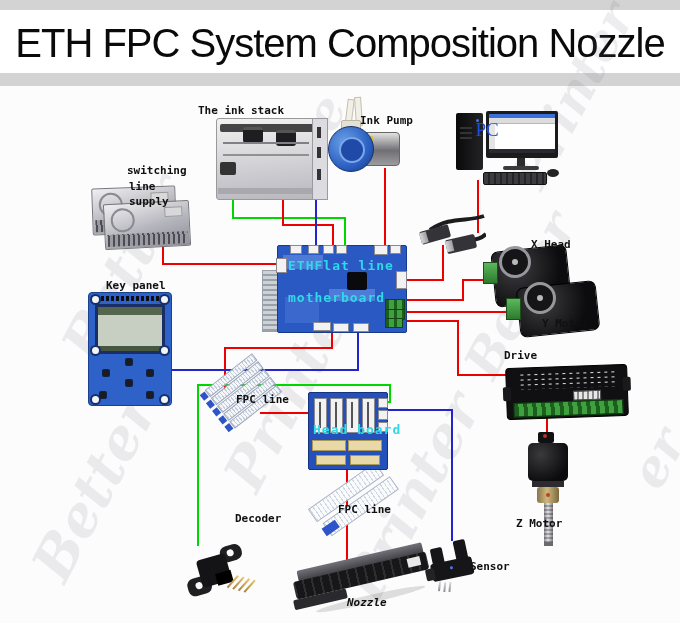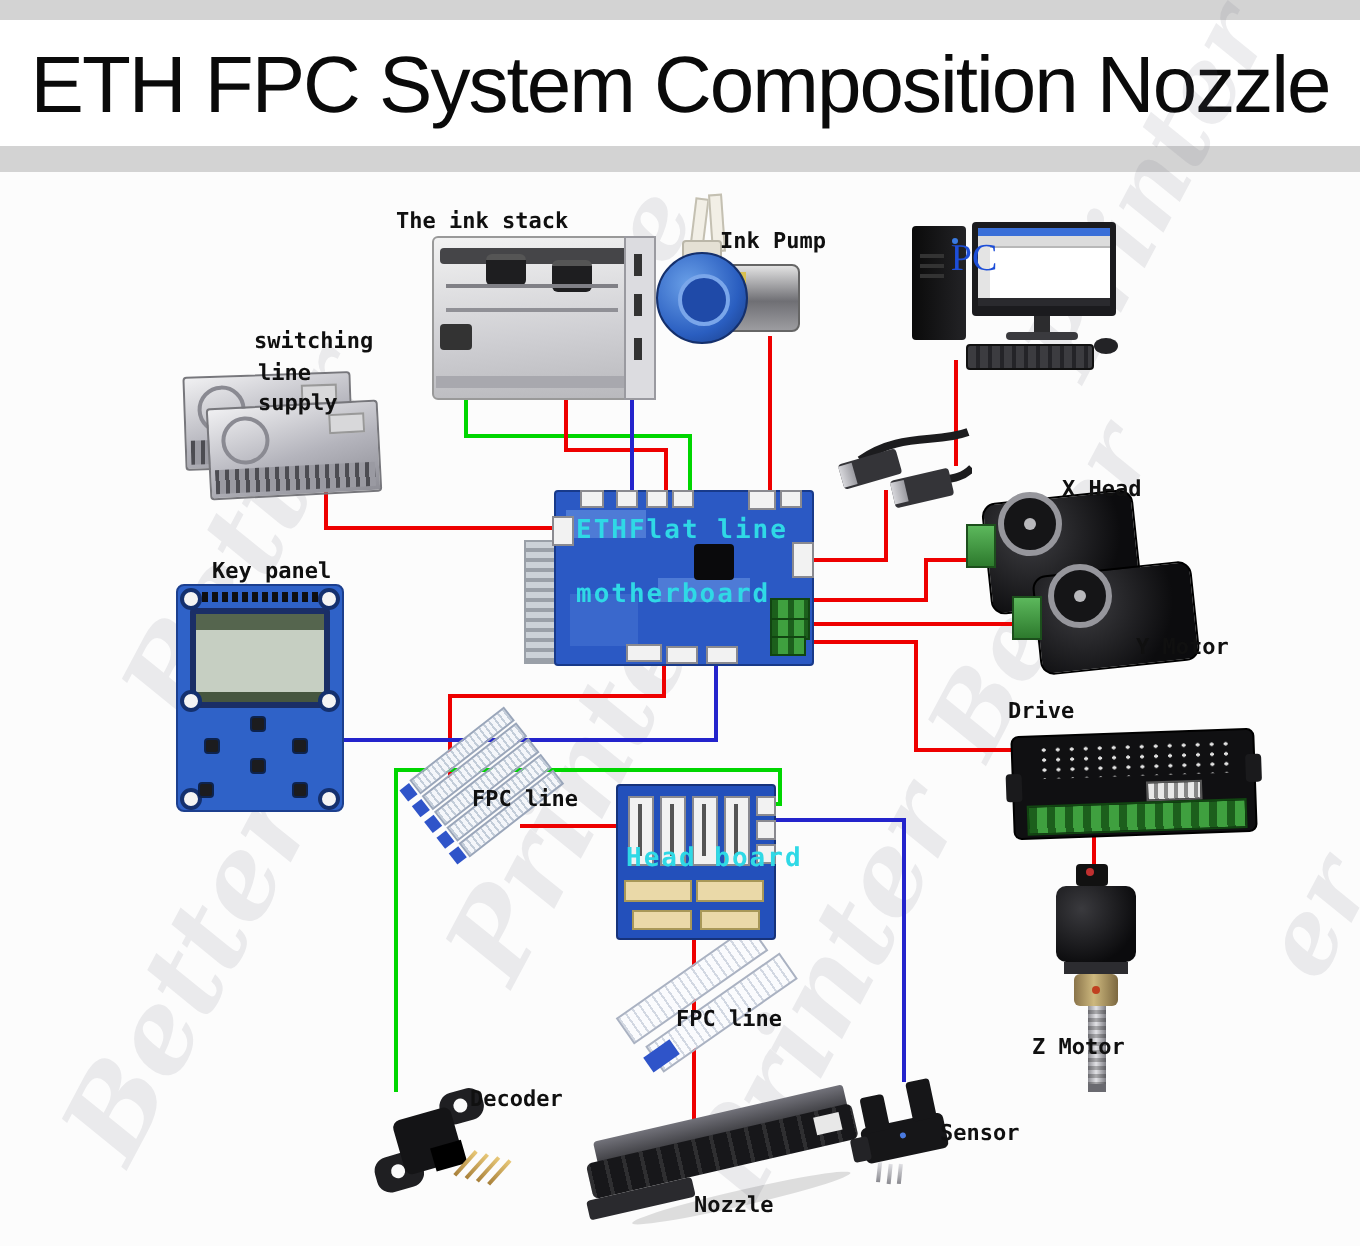--- a/index.html
+++ b/index.html
@@ -24,28 +24,28 @@
   .cyan{color:var(--cyan,#2fd9e6);font-size:13px;letter-spacing:1px;z-index:6;}
   
   #lbl-ink-stack{left:198px;top:104px;}
   #lbl-ink-pump{left:360px;top:114px;}
   #lbl-psu1{left:127px;top:164px;}
   #lbl-psu2{left:129px;top:180px;}
   #lbl-psu3{left:129px;top:195px;}
   #lbl-network{left:397px;top:205px;}
   #lbl-key-panel{left:106px;top:279px;}
   #lbl-x-motor{left:531px;top:238px;}
-  #lbl-y-motor{left:568px;top:317px;text-align:center;}
+  #lbl-y-motor{left:542px;top:317px;text-align:center;}
   #lbl-drive{left:504px;top:349px;}
   #lbl-z-motor{left:516px;top:517px;}
   #lbl-fpc1{left:236px;top:393px;}
   #lbl-fpc2{left:338px;top:503px;}
-  #lbl-decoder{left:191px;top:543px;padding-left:44px;}
+  #lbl-decoder{left:191px;top:512px;padding-left:44px;}
   #lbl-sensor{left:470px;top:560px;}
-  #lbl-nozzle{left:347px;top:596px;}
+  #lbl-nozzle{left:347px;top:596px;font-style:italic;}
   #lbl-board1{left:288px;top:258px;}
   #lbl-board2{left:288px;top:290px;}
   #lbl-head-board{left:313px;top:422px;}
   
   #ink-stack{left:214px;top:112px;width:116px;height:92px;}
   #ink-stack .base{position:absolute;left:2px;top:6px;width:110px;height:80px;border:1px solid #999;
         background:linear-gradient(175deg,#f2f2f2,#cfcfd3 60%,#b8b8bc);border-radius:3px;}
   #ink-stack .rail{position:absolute;left:6px;top:12px;width:98px;height:8px;background:#454548;border-radius:2px;}
   #ink-stack .damp1,#ink-stack .damp2{position:absolute;width:20px;height:13px;background:#1e1e20;border-radius:3px;border-top:3px solid #555;}
   #ink-stack .damp1{left:29px;top:15px;}

